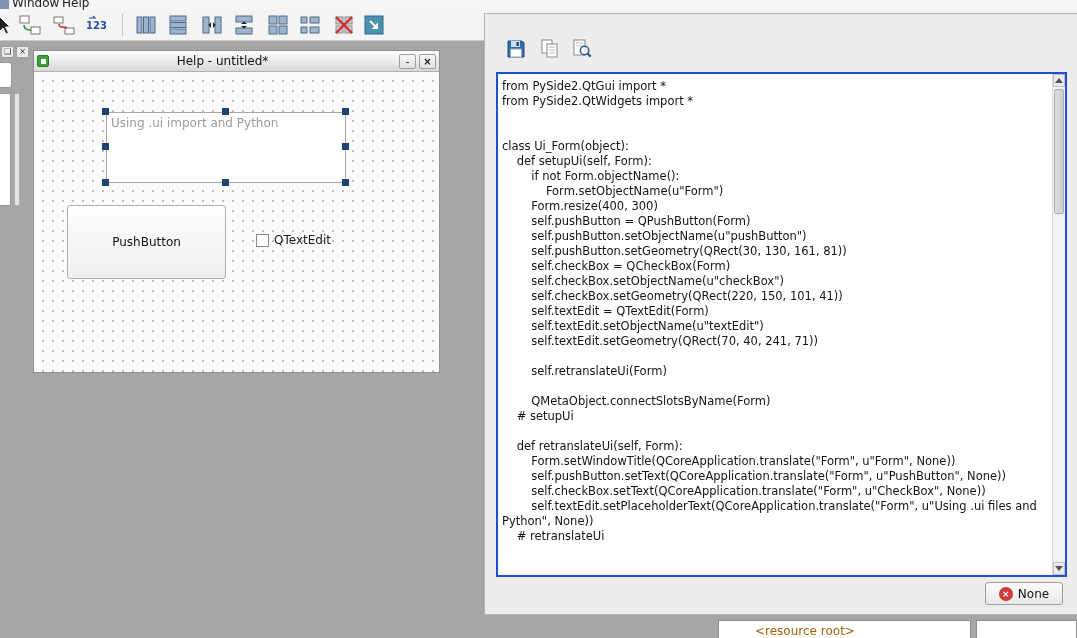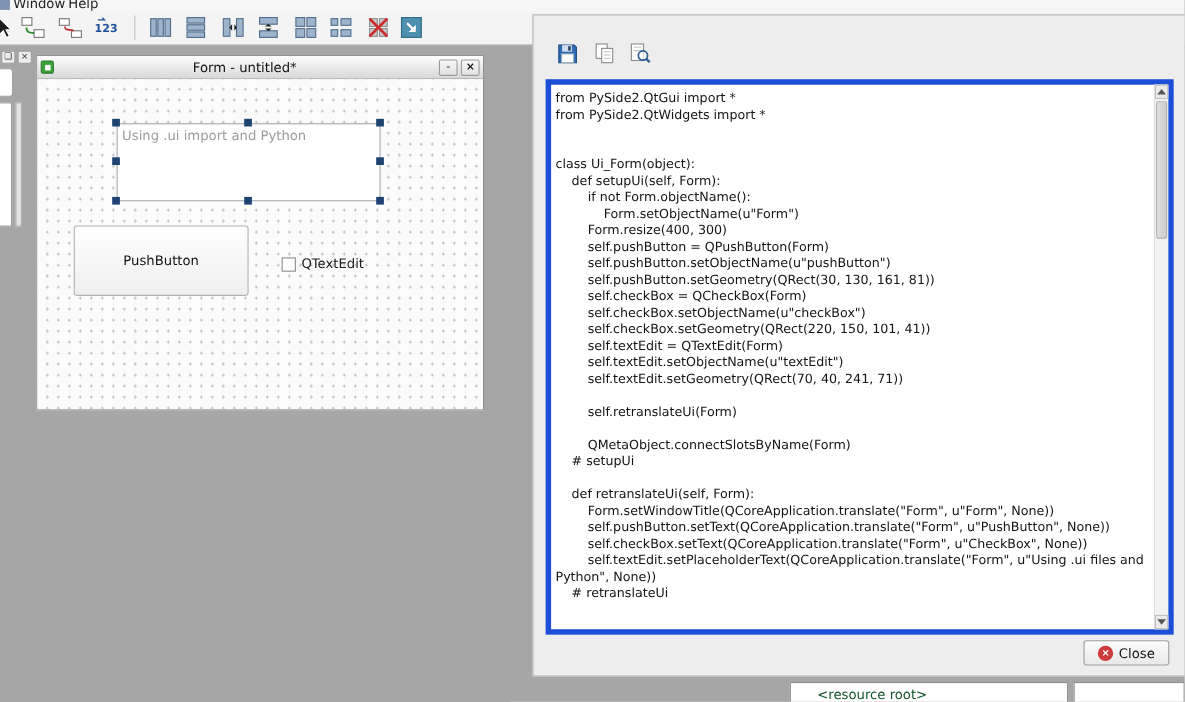--- a/index.html
+++ b/index.html
@@ -41,52 +41,52 @@
   .fw-btn { width:17px; height:15px; background:linear-gradient(#f7f7f7,#e2e2e2); border:1px solid #9d9d9d;
             border-radius:2px; margin-left:3px; font-size:10px; line-height:13px; text-align:center; color:#111; }
   .fw-btn.close { font-weight:bold; }
   .fw-content { position:absolute; left:0; top:21px; right:0; bottom:0; background:#fbfbfb;
                 background-image:radial-gradient(circle,#bfbfbf 0.9px,transparent 1.3px);
                 background-size:10px 10px; background-position:4px 4px; }
 
   .textedit { left:72px; top:40px; width:240px; height:71px; background:#fff; border:1px solid #a8a8a8;
               padding:3px 4px; color:#9b9b9b; font-size:12px; }
   .handle { width:7px; height:7px; background:#1c4372; position:absolute; }
-  .pushbutton { left:33px; top:133px; width:159px; height:64px;
+  .pushbutton { left:33px; top:133px; width:159px; height:74px;
                 background:linear-gradient(#fefefe,#efefef); border:1px solid #b0b0b0; border-radius:3px;
                 display:flex; align-items:center; justify-content:center; font-size:12px; color:#111; }
   .checkbox-row { left:222px; top:158px; height:20px; display:flex; align-items:center; gap:5px; }
   .cb-indicator { width:13px; height:13px; background:#fff; border:1px solid #8a8a8a; }
 
   
   .code-dialog { left:484px; top:13px; width:594px; height:602px; background:#ededed;
                  border:1px solid #b4b4b4; z-index:5; }
   .cd-icon { position:absolute; top:24px; width:22px; height:22px; }
   .code-frame { position:absolute; left:11px; top:58px; width:571px; height:505px;
-                background:#fff; border:5px solid #1d4ed8; }
+                background:#fff; border:2px solid #1d4ed8; }
   .code-pre { position:absolute; left:0; top:0; right:13px; bottom:0; overflow:hidden;
               white-space:pre-wrap; word-wrap:break-word;
               font-family:"DejaVu Sans","Liberation Sans",sans-serif;
               font-size:11.5px; line-height:15px; color:#141414; padding:5px 2px 5px 4px; }
   .vscroll { position:absolute; right:0; top:0; bottom:0; width:13px; background:#f2f2f2; border-left:1px solid #dcdcdc; }
   .sb-btn { position:absolute; left:0; width:12px; height:13px; background:#eaeaea; border:1px solid #c2c2c2;
             display:flex; align-items:center; justify-content:center; }
   .tri-up { width:0; height:0; border-left:4px solid transparent; border-right:4px solid transparent; border-bottom:5px solid #555; }
   .tri-down { width:0; height:0; border-left:4px solid transparent; border-right:4px solid transparent; border-top:5px solid #555; }
   .sb-thumb { position:absolute; left:1px; width:10px; top:15px; height:125px;
               background:linear-gradient(90deg,#dedede,#cdcdcd); border:1px solid #aeaeae; border-radius:2px; }
   .close-btn { position:absolute; left:500px; top:568px; width:78px; height:23px;
                background:linear-gradient(#fcfcfc,#e9e9e9); border:1px solid #9f9f9f; border-radius:3px;
                display:flex; align-items:center; justify-content:center; gap:5px; font-size:12px; color:#111; }
   .close-red { width:14px; height:14px; border-radius:50%; background:#ce3b3b; color:#fff;
                font-size:9px; font-weight:bold; line-height:14px; text-align:center; }
 
   
   .res-box { top:620px; height:25px; background:#fff; border:1px solid #8f8f8f; z-index:4; }
-  .res-label { position:absolute; left:24px; top:3px; font-size:12px; color:#14532d; }
+  .res-label { position:absolute; left:36px; top:3px; font-size:12px; color:#a16207; }
 </style>
 </head>
 <body>
 
 <div class="abs menubar">
   <svg class="abs" style="left:0;top:0" width="9" height="9">
       <rect x="0" y="0" width="9" height="9" fill="#7d93b2"></rect>
     </svg>
   <span class="menu-label" style="left:12px">Window</span>
   <span class="menu-label" style="left:62px">Help</span>
@@ -186,21 +186,21 @@
 
 <div class="abs dock-btn" style="left:1px;top:46px">❏</div>
 <div class="abs dock-btn" style="left:16px;top:46px">×</div>
 <div class="abs dock-search"></div>
 <div class="abs dock-list"></div>
 <div class="abs dock-scroll"></div>
 
 <div class="abs form-window">
   <div class="fw-titlebar">
     <div class="fw-icon"></div>
-    <div class="fw-title">Form - untitled*</div>
+    <div class="fw-title">Help - untitled*</div>
     <div class="fw-btn">-</div>
     <div class="fw-btn close">×</div>
   </div>
   <div class="fw-content">
 
     <div class="abs textedit">Using .ui import and Python</div>
     <div class="handle" style="left:68px;top:36px"></div>
     <div class="handle" style="left:188px;top:36px"></div>
     <div class="handle" style="left:308px;top:36px"></div>
     <div class="handle" style="left:68px;top:71px"></div>
@@ -283,20 +283,20 @@
         </div>
       <div class="sb-thumb"></div>
       <div class="sb-btn" style="bottom:0">
           <div class="tri-down"></div>
         </div>
     </div>
   </div>
 
   <div class="close-btn">
     <div class="close-red">×</div>
-    <span>Close</span>
+    <span>None</span>
   </div>
 </div>
 
 <div class="abs res-box" style="left:718px;width:253px">
   <span class="res-label">&lt;resource root&gt;</span>
 </div>
 <div class="abs res-box" style="left:976px;width:101px"></div>
 
 </body></html>

